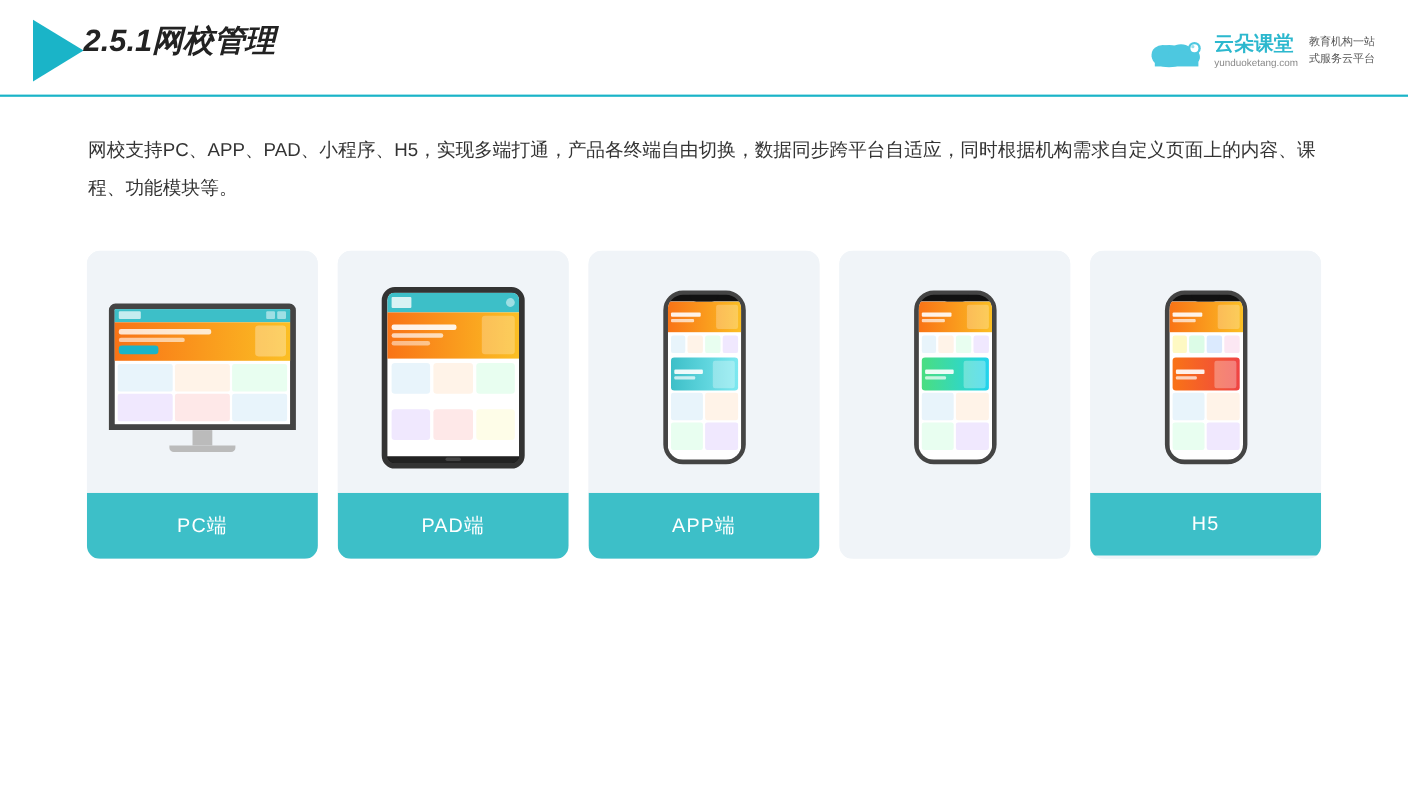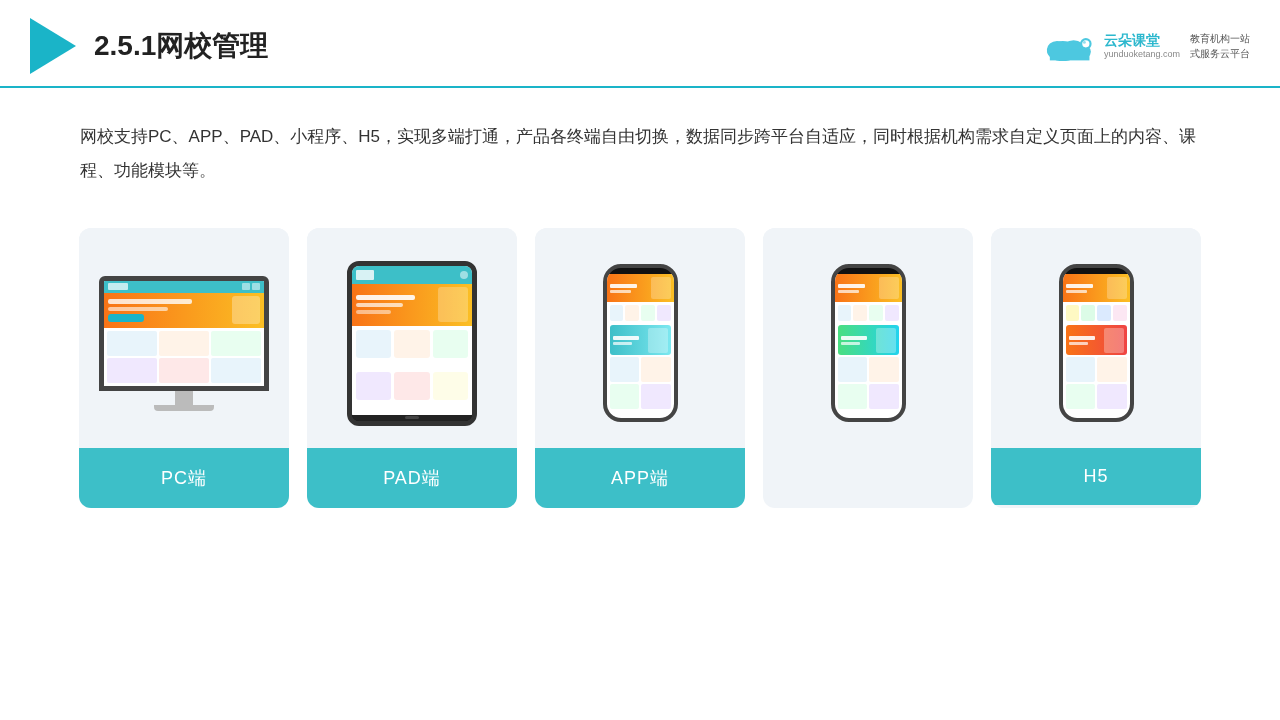--- a/index.html
+++ b/index.html
@@ -13,22 +13,22 @@
     }
     .header {
       display: flex;
       align-items: center;
       justify-content: space-between;
       padding: 18px 30px 12px 30px;
       border-bottom: 2px solid #1ab4c8;
     }
     .header-left {
       display: flex;
-      align-items: center;
-      gap: 18px;
+      align-items: flex-start;
+      font-style: italic;
     }
     .play-icon {
       width: 0;
       height: 0;
       border-top: 28px solid transparent;
       border-bottom: 28px solid transparent;
       border-left: 46px solid #1ab4c8;
       display: inline-block;
     }
     .page-title {
@@ -112,21 +112,21 @@
         <ellipse cx="55" cy="33" rx="14" ry="11" fill="#4dc8e0"></ellipse>
         <rect x="12" y="30" width="55" height="15" rx="0" fill="#4dc8e0"></rect>
 
         <circle cx="62" cy="22" r="8" fill="#4dc8e0"></circle>
         <circle cx="62" cy="22" r="5" fill="#fff"></circle>
 
         <circle cx="60" cy="20" r="2" fill="#4dc8e0" opacity="0.6"></circle>
 
       </svg>
       <div style="display:flex;flex-direction:column;align-items:flex-start;line-height:1.3;">
-        <span style="font-size:14px;font-weight:bold;color:#2cb8ce;">云朵课堂</span>
+        <span style="font-size:18px;font-weight:bold;color:#2cb8ce;">云朵课堂</span>
         <span style="font-size:9px;color:#888;">yunduoketang.com</span>
       </div>
       <div style="margin-left:6px;font-size:10px;color:#555;line-height:1.5;text-align:left;white-space:pre-line;">教育机构一站<br>式服务云平台</div>
     </div>
   </div>
 </div>
 
 <div class="description">
   <span>网校支持PC、APP、PAD、小程序、H5，实现多端打通，产品各终端自由切换，数据同步跨平台自适应，同时根据机构需求自定义页面上的内容、课程、功能模块等。</span>
 </div>

